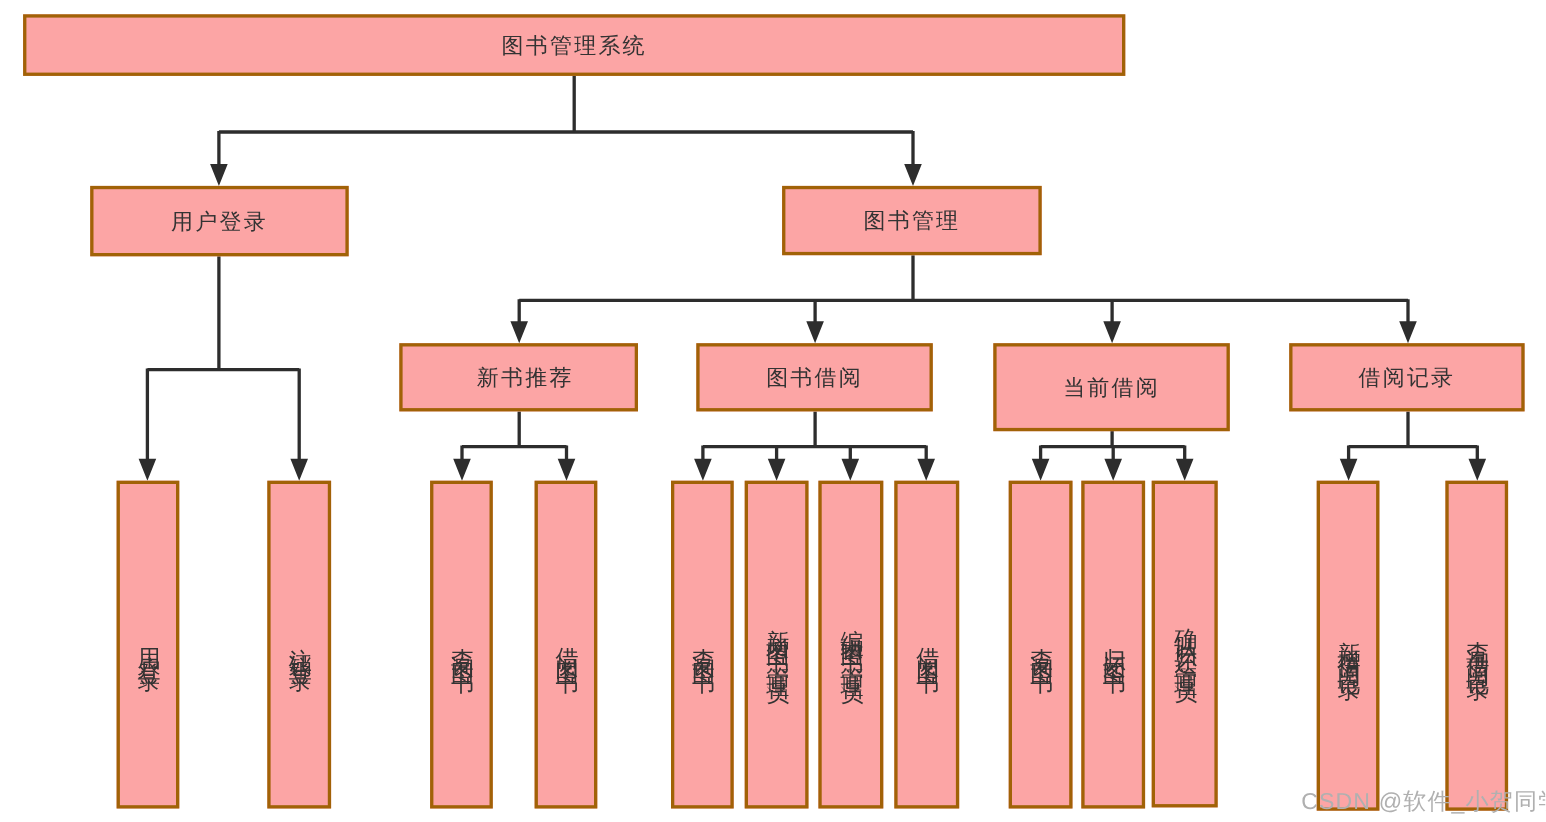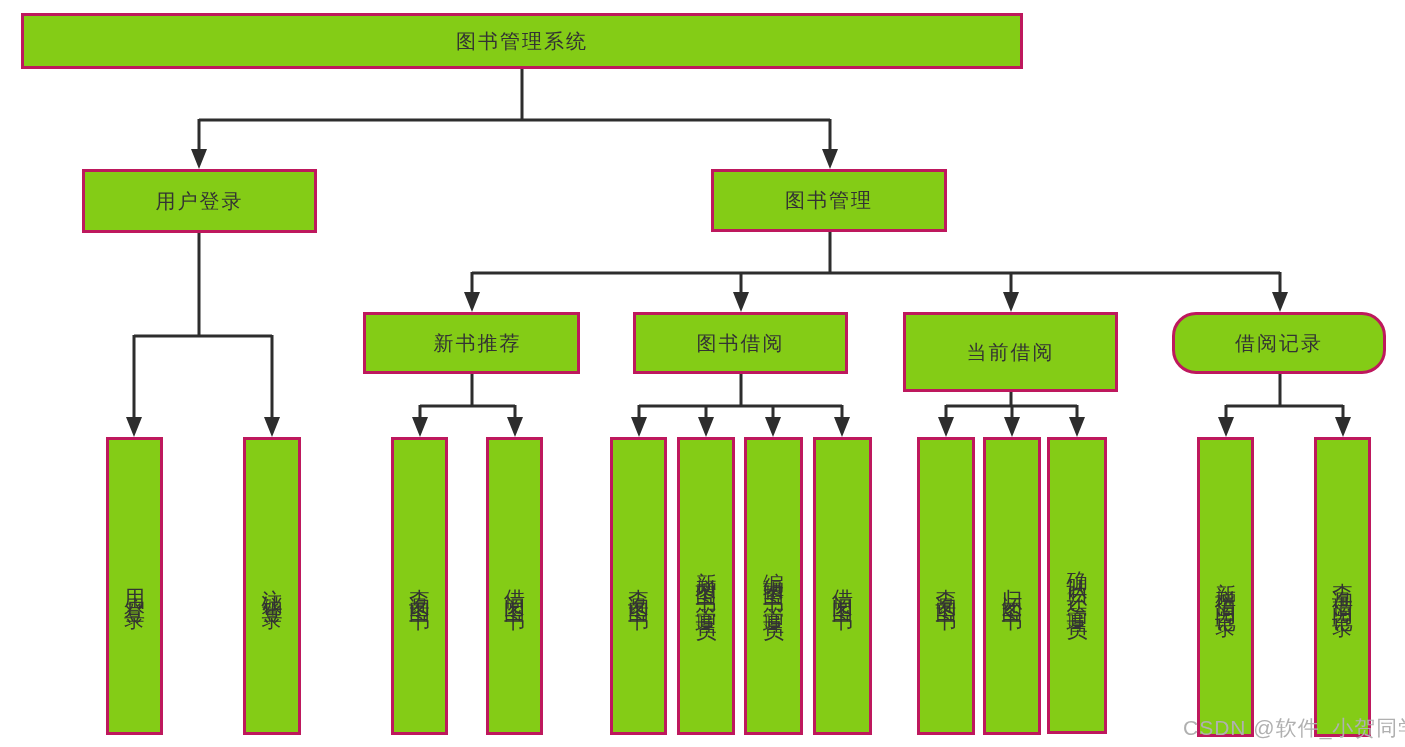--- a/index.html
+++ b/index.html
@@ -12,22 +12,22 @@
     overflow: hidden;
   }
   .connectors {
     position: absolute;
     left: 0; top: 0;
     z-index: 1;
   }
   .node {
     position: absolute;
     box-sizing: border-box;
-    border: 3px solid #be185d;
-    background: #84cc16;
+    border: 3px solid #a16207;
+    background: #fca5a5;
     display: flex;
     align-items: center;
     justify-content: center;
     font-size: 20px;
     color: #333333;
     letter-spacing: 2px;
     z-index: 2;
   }
   .leaf .vtext {
     writing-mode: vertical-rl;
@@ -96,21 +96,21 @@
   </svg>
 
   <div class="node" style="left:21px; top:13px; width:1002px; height:56px;">图书管理系统</div>
 
   <div class="node" style="left:82px; top:169px; width:235px; height:64px;">用户登录</div>
   <div class="node" style="left:711px; top:169px; width:236px; height:63px;">图书管理</div>
 
   <div class="node" style="left:363px; top:312px; width:217px; height:62px;padding-left:12px;">新书推荐</div>
   <div class="node" style="left:633px; top:312px; width:215px; height:62px;text-align:right;">图书借阅</div>
   <div class="node" style="left:903px; top:312px; width:215px; height:80px;">当前借阅</div>
-  <div class="node" style="left:1172px; top:312px; width:214px; height:62px;border-radius:24px;">借阅记录</div>
+  <div class="node" style="left:1172px; top:312px; width:214px; height:62px;">借阅记录</div>
 
   <div class="node leaf" style="left:106px; top:437px; width:57px; height:298px;">
     <span class="vtext">用户登录</span>
   </div>
   <div class="node leaf" style="left:243px; top:437px; width:58px; height:298px;">
     <span class="vtext">注销登录</span>
   </div>
 
   <div class="node leaf" style="left:391px; top:437px; width:57px; height:298px;">
     <span class="vtext">查询图书</span>

